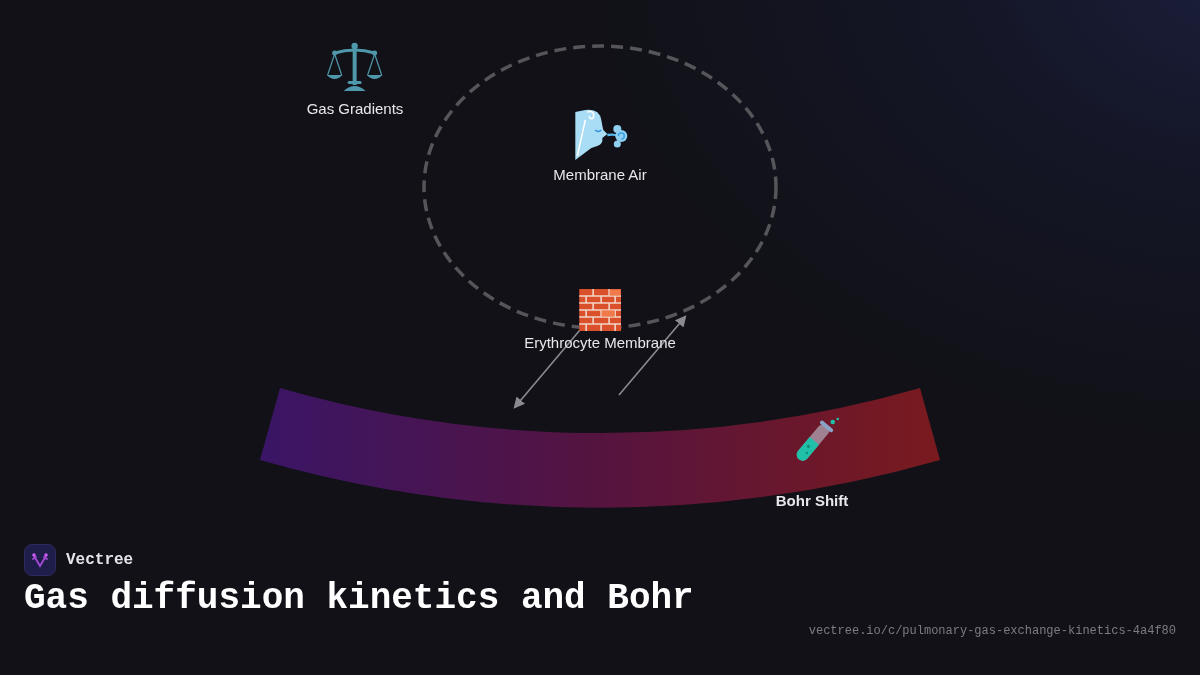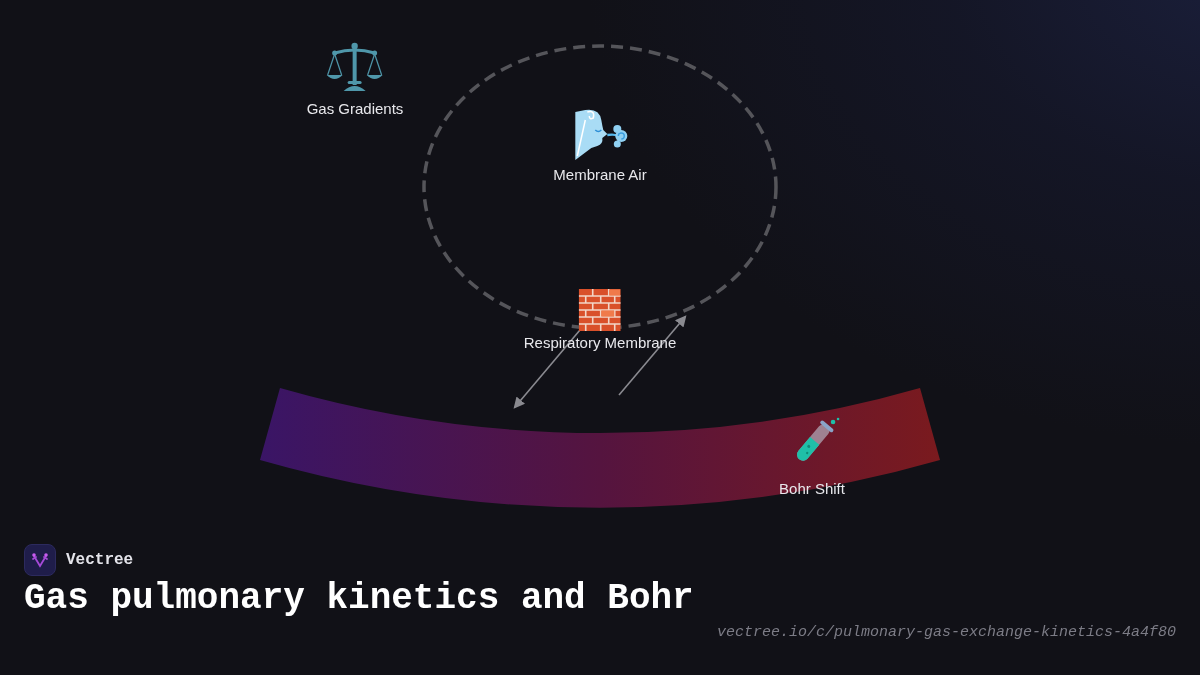--- a/index.html
+++ b/index.html
@@ -73,23 +73,22 @@
       font-size: 36px;
       line-height: 33px;
       color: #ffffff;
       letter-spacing: 0px;
     }
     .title span { display: block; }
     .url {
       position: absolute;
       right: 24px; top: 624px;
       font-family: "Liberation Mono", monospace;
-      font-size: 15px;
+      font-size: 12px;
       color: #7c7c86;
-      font-style: italic;
     }
   </style>
 </head>
 <body>
 
 <div class="stage">
 
   <svg class="diagram" viewBox="0 0 1200 675">
     <defs>
       <linearGradient id="bandGrad" x1="260" y1="0" x2="940" y2="0" gradientUnits="userSpaceOnUse">
@@ -173,54 +172,54 @@
           <line x1="14" y1="28" x2="14" y2="35"></line>
             <line x1="30" y1="28" x2="30" y2="35"></line>
           <line x1="7" y1="35" x2="7" y2="42"></line>
             <line x1="22" y1="35" x2="22" y2="42"></line>
             <line x1="36" y1="35" x2="36" y2="42"></line>
         </g>
         <rect x="22.5" y="21.5" width="13" height="6" fill="#f07a4a"></rect>
         <rect x="30.5" y="0.5" width="11" height="6" fill="#f07a4a"></rect>
       </svg>
     </div>
-    <div class="label" style="margin-top:0;">Respiratory Membrane</div>
+    <div class="label" style="margin-top:0;">Erythrocyte Membrane</div>
   </div>
 
 
   <div class="node" style="left:812px; top:416px;">
     <div class="icon-box">
       <svg width="56" height="56" viewBox="0 0 56 56">
         <g transform="rotate(40 28 28)">
           <rect x="22" y="4" width="12" height="44" rx="6" fill="#c8dbe8" opacity="0.55"></rect>
           <path d="M22,24 L34,24 L34,42 A6,6 0 0 1 22,42 Z" fill="#1fbfa8"></path>
           <rect x="20" y="3" width="16" height="4" rx="2" fill="#8aa4c8"></rect>
           <circle cx="27" cy="32" r="1.5" fill="#0e8a78"></circle>
           <circle cx="30" cy="38" r="1.2" fill="#0e8a78"></circle>
         </g>
         <circle cx="49" cy="6" r="2.3" fill="#1fbfa8"></circle>
         <circle cx="54" cy="3" r="1.3" fill="#1fbfa8"></circle>
       </svg>
     </div>
-    <div class="label" style="margin-top:8px;">Bohr Shift</div>
+    <div class="label" style="margin-top:20px;font-weight:bold;">Bohr Shift</div>
   </div>
 
   <div class="brand">
     <div class="brand-logo">
       <svg width="20" height="20" viewBox="0 0 20 20">
         <g stroke="#a64ad8" stroke-width="1.8" fill="none" stroke-linecap="round">
           <path d="M4,6 L10,16 L16,6"></path>
           <path d="M3,9 L6,7"></path>
           <path d="M17,9 L14,7"></path>
         </g>
         <circle cx="4" cy="5" r="1.8" fill="#c85cf0"></circle>
         <circle cx="16" cy="5" r="1.8" fill="#c85cf0"></circle>
       </svg>
     </div>
     <div class="brand-name">Vectree</div>
   </div>
 
   <h1 class="title">
-    <span>Gas pulmonary kinetics and Bohr</span>
+    <span>Gas diffusion kinetics and Bohr</span>
   </h1>
 
   <div class="url">vectree.io/c/pulmonary-gas-exchange-kinetics-4a4f80</div>
 </div>
 
 </body></html>

